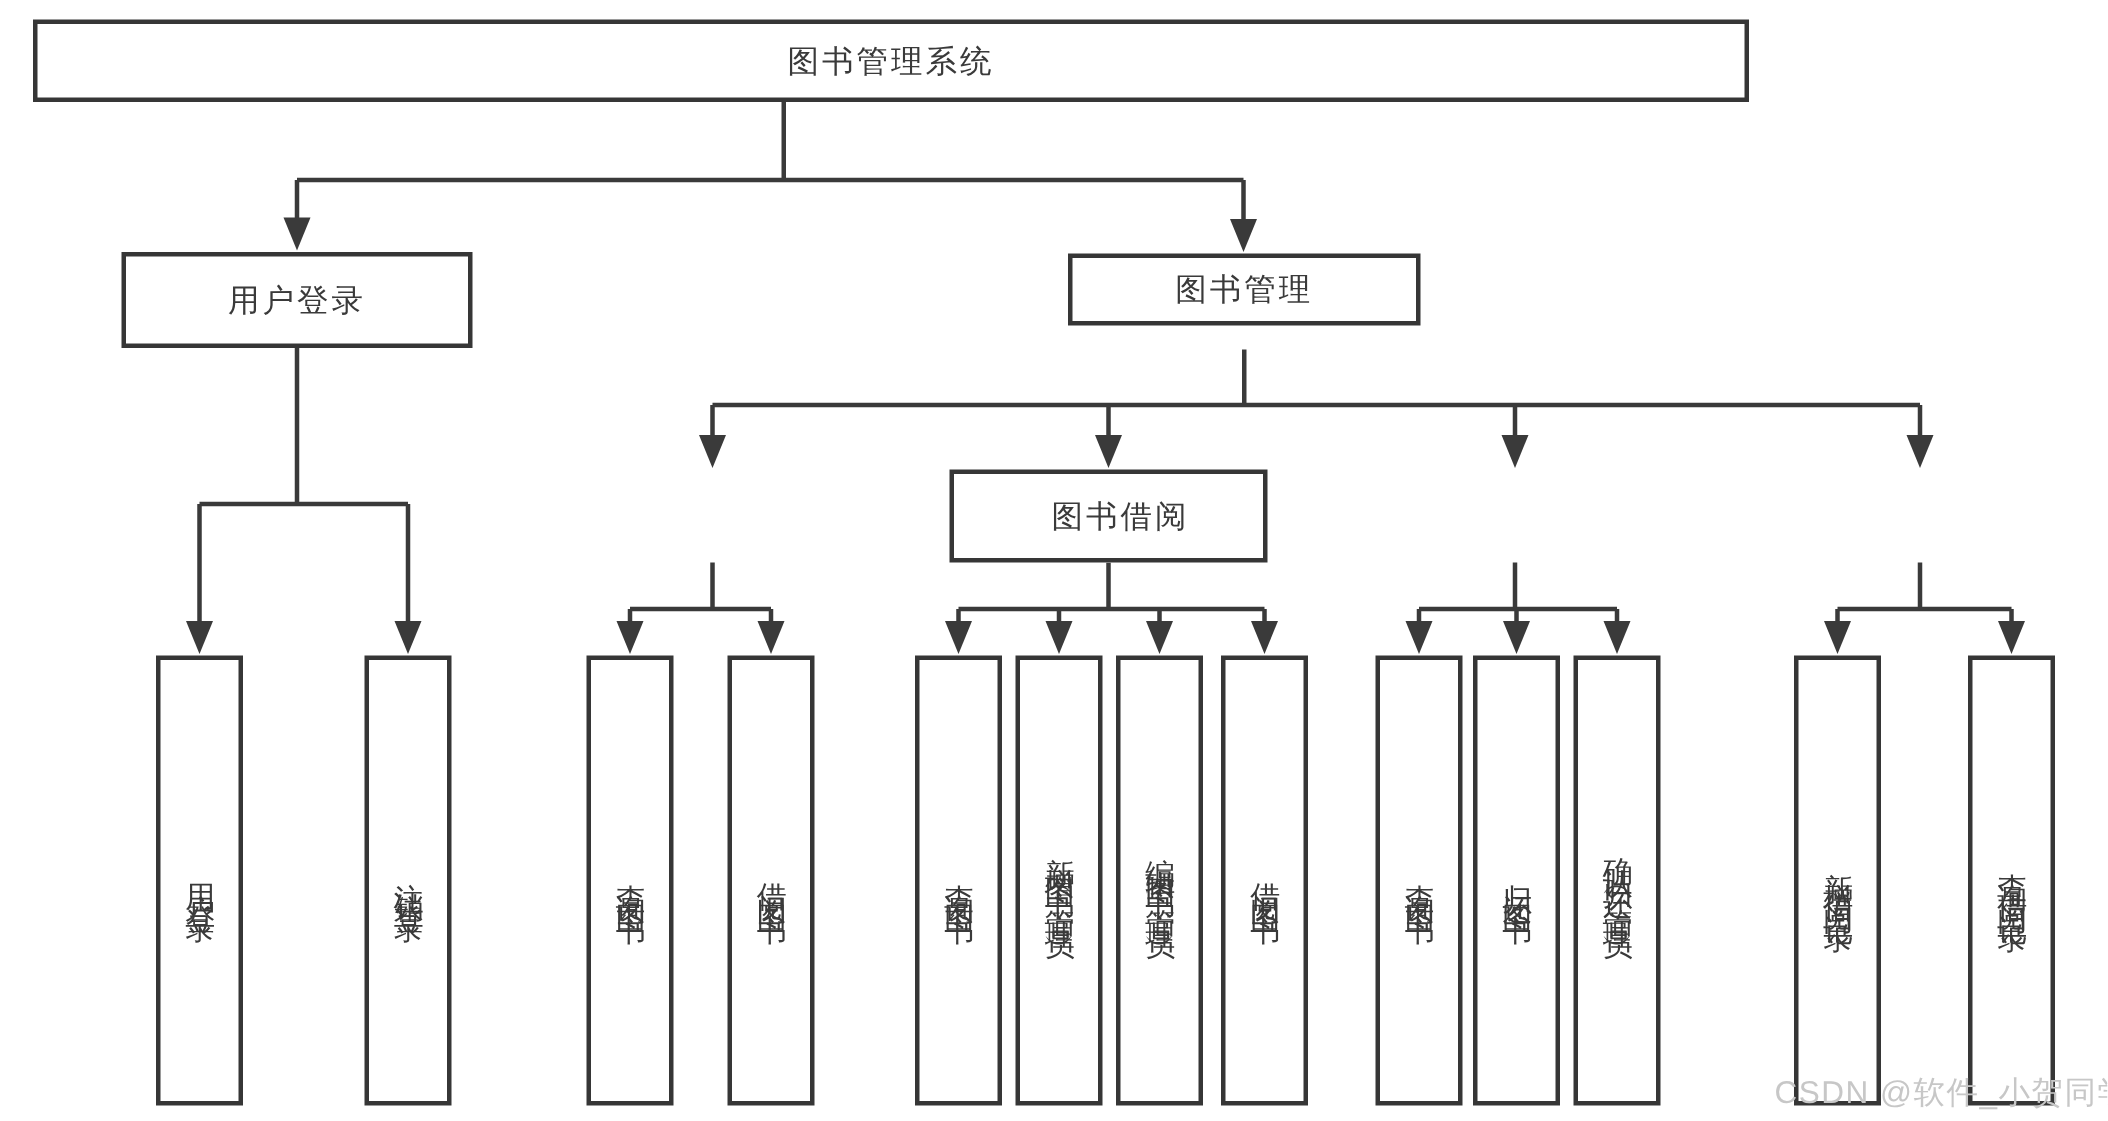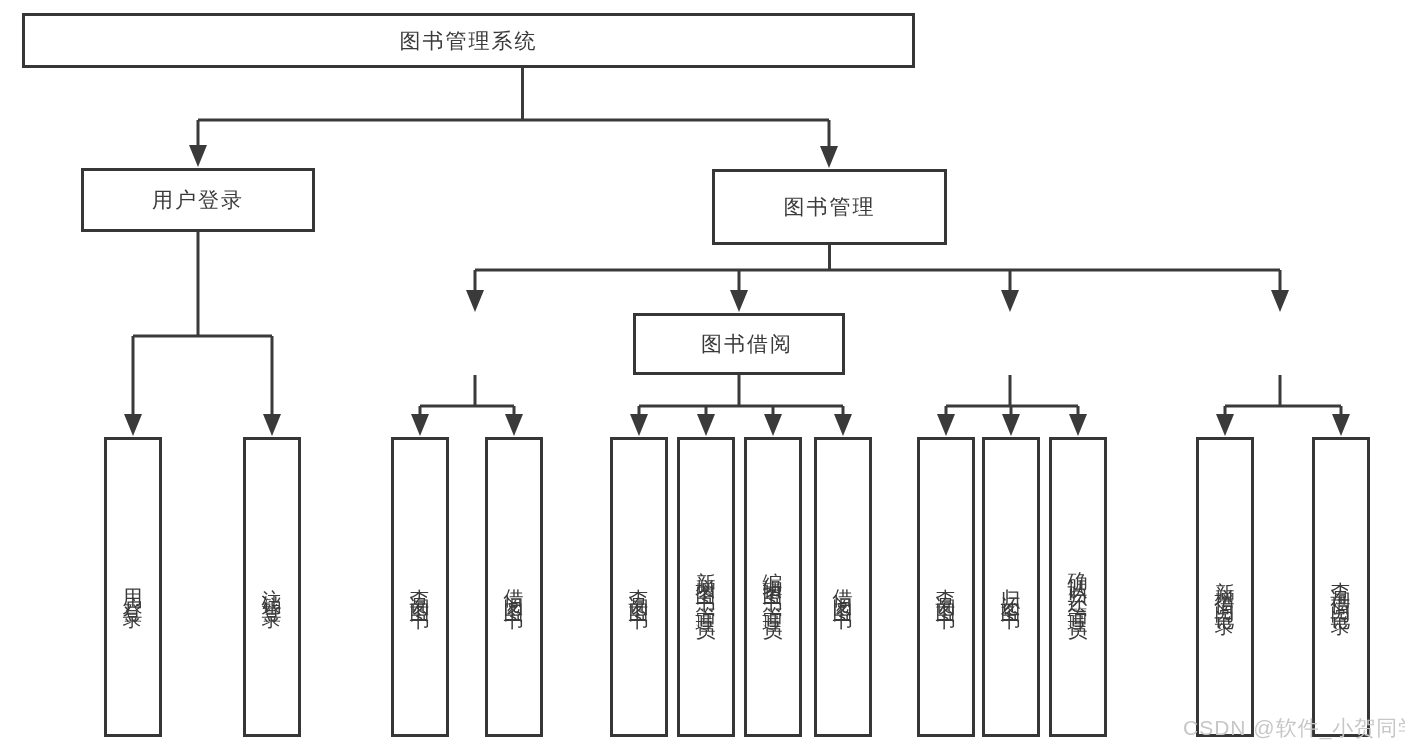--- a/index.html
+++ b/index.html
@@ -43,23 +43,23 @@
     top: 437px;
     width: 58px;
     height: 300px;
     writing-mode: vertical-rl;
     text-orientation: mixed;
     font-size: 20px;
     letter-spacing: 7px;
     line-height: 1;
   }
   
-  .n-root    { left: 22px;   top: 13px;  width: 893px; height: 55px; }
+  .n-root    { left: 22px;   top: 13px;  width: 1144px; height: 55px; }
   .n-login   { left: 81px;   top: 168px; width: 234px;  height: 64px; }
-  .n-mgmt    { left: 712px;  top: 169px; width: 235px;  height: 76px; }
+  .n-mgmt    { left: 712px;  top: 169px; width: 235px;  height: 48px; }
   .n-newbook { left: 363px;  top: 313px; width: 224px;  height: 62px; }
   .n-borrow  { left: 633px;  top: 313px; width: 212px;  height: 62px; padding-left: 16px; }
   .n-current { left: 902px;  top: 313px; width: 217px;  height: 62px; }
   .n-records { left: 1172px; top: 313px; width: 215px;  height: 62px; }
 
   .l-login-0   { left: 104px; }
   .l-login-1   { left: 243px; }
   .l-newbook-0 { left: 391px; }
   .l-newbook-1 { left: 485px; }
   .l-borrow-0  { left: 610px; }

